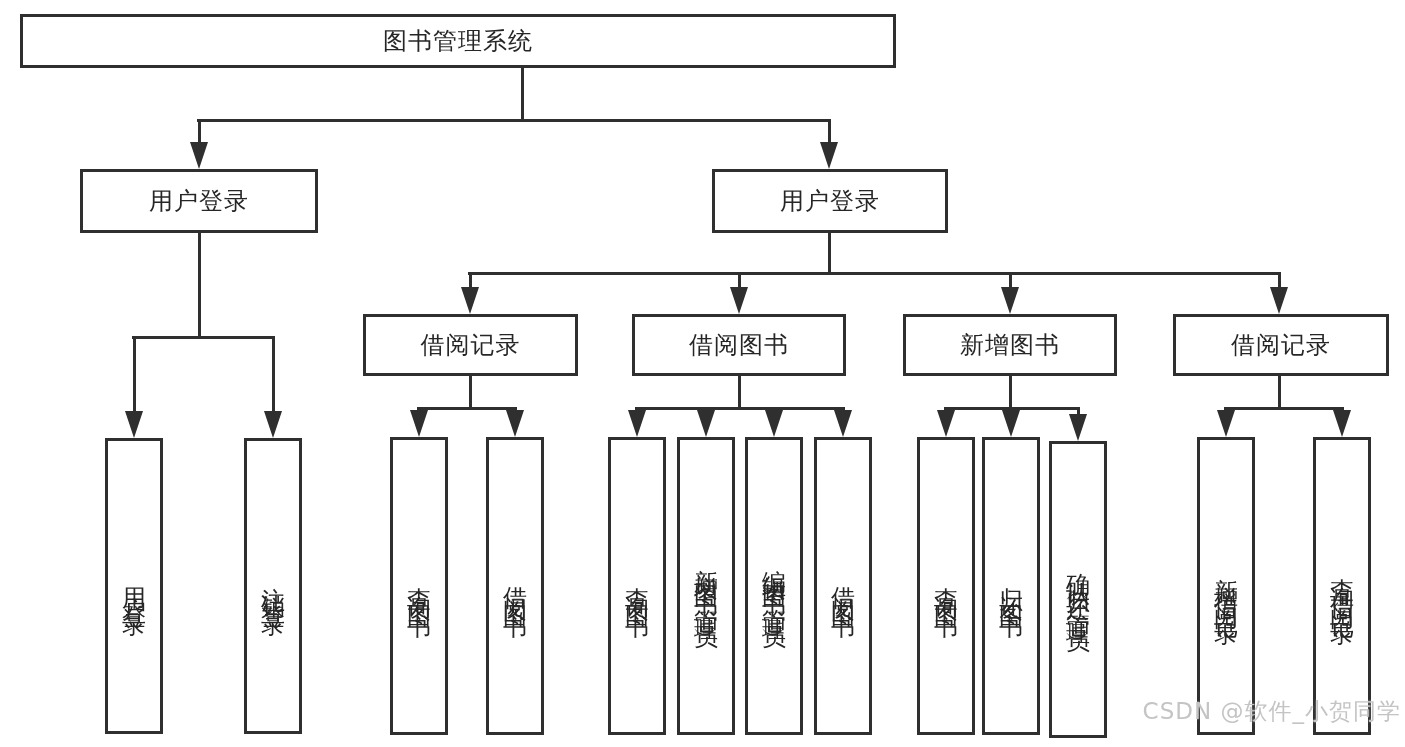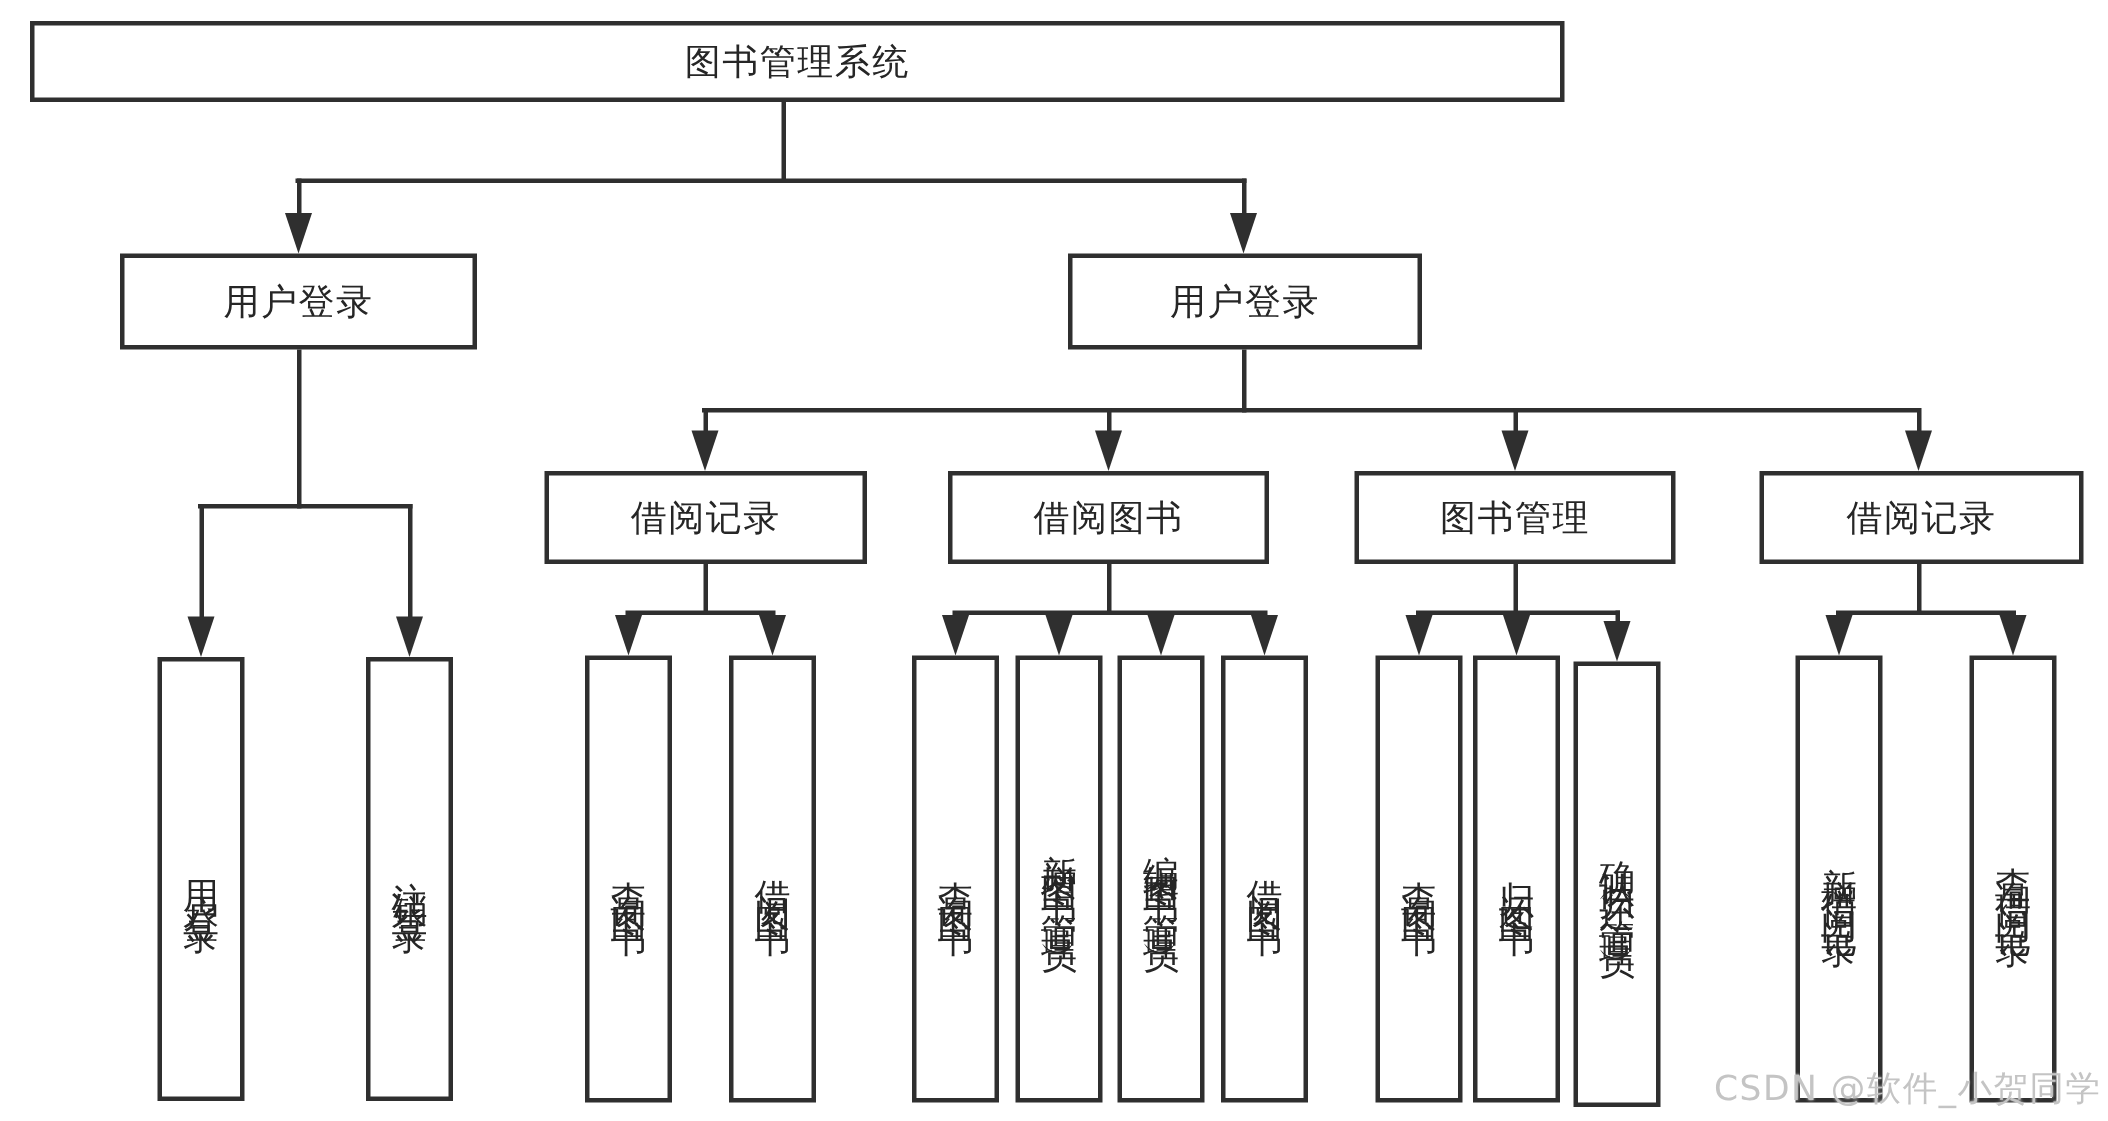--- a/index.html
+++ b/index.html
@@ -28,28 +28,28 @@
   }
   .leaf.long{letter-spacing:8px;}
   .vl{position:absolute;width:3px;background:var(--line);}
   .hl{position:absolute;height:3px;background:var(--line);}
   .arrow{
     position:absolute;width:0;height:0;
     border-left:9px solid transparent;border-right:9px solid transparent;
     border-top:27px solid var(--line);
   }
   .watermark{
-    position:absolute;right:4px;bottom:6px;
+    position:absolute;right:4px;bottom:20px;
     font-size:23px;letter-spacing:1px;
     color:var(--watermark);
     text-shadow:0 0 2px rgba(255,255,255,.9);
     pointer-events:none;
   }
   
-  .b-root{left:20px;top:14px;width:1023px;height:54px;}
+  .b-root{left:20px;top:14px;width:876px;height:54px;}
   .b-login{left:80px;top:169px;width:238px;height:64px;}
   .b-mgmt{left:712px;top:169px;width:236px;height:64px;}
   .b-l3-0{left:363px;top:314px;width:215px;height:62px;}
   .b-l3-1{left:632px;top:314px;width:214px;height:62px;}
   .b-l3-2{left:903px;top:314px;width:214px;height:62px;}
   .b-l3-3{left:1173px;top:314px;width:216px;height:62px;}
   .b-a1{left:105px;top:438px;width:58px;height:296px;}
   .b-a2{left:244px;top:438px;width:58px;height:296px;}
   .b-b1{left:390px;top:437px;width:58px;height:298px;}
   .b-b2{left:486px;top:437px;width:58px;height:298px;}
@@ -65,21 +65,21 @@
 </style>
 </head>
 <body>
 
 <div class="box b-root">图书管理系统</div>
 <div class="box b-login">用户登录</div>
 <div class="box b-mgmt">用户登录</div>
 
 <div class="box b-l3-0">借阅记录</div>
 <div class="box b-l3-1">借阅图书</div>
-<div class="box b-l3-2">图书管理</div>
+<div class="box b-l3-2">新增图书</div>
 <div class="box b-l3-3">借阅记录</div>
 
 <div class="box leaf b-a1">用户登录</div>
 <div class="box leaf b-a2">注销登录</div>
 <div class="box leaf b-b1">查询图书</div>
 <div class="box leaf b-b2">借阅图书</div>
 <div class="box leaf b-c1">查询图书</div>
 <div class="box leaf long b-c2">新增图书（管理员）</div>
 <div class="box leaf long b-c3">编辑图书（管理员）</div>
 <div class="box leaf b-c4">借阅图书</div>

